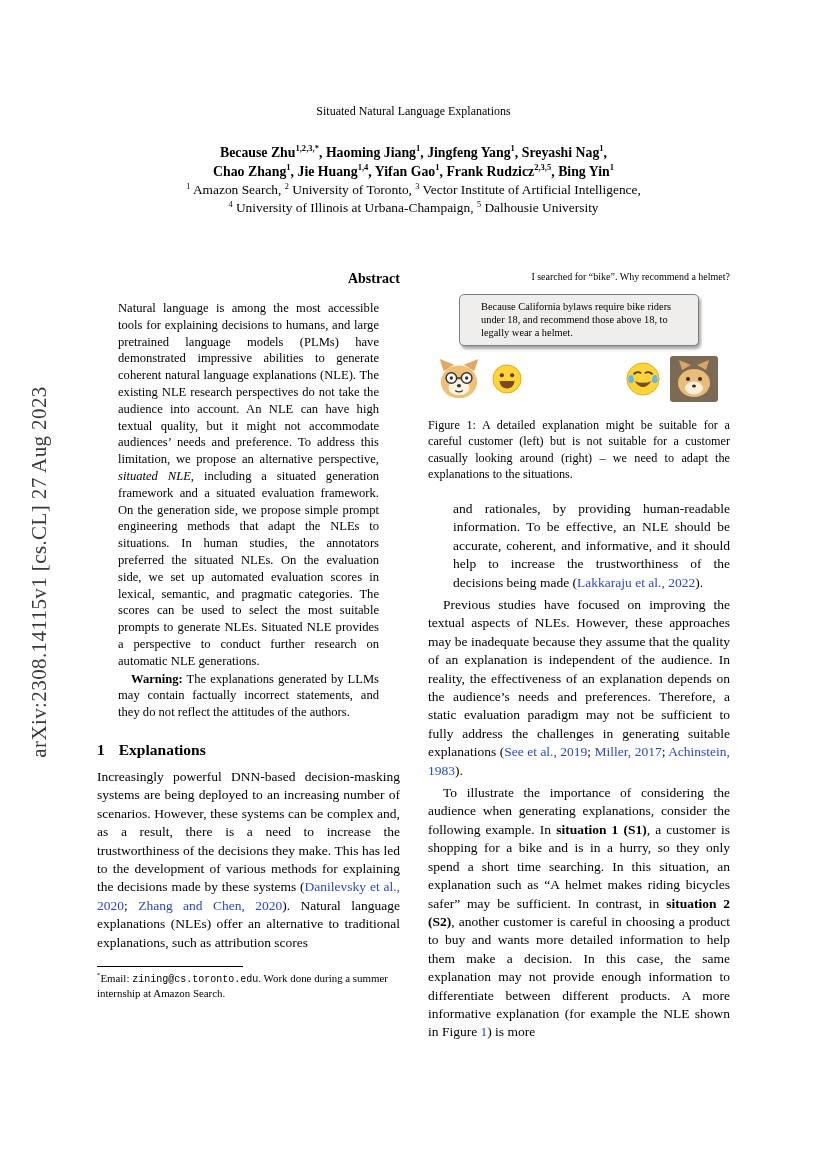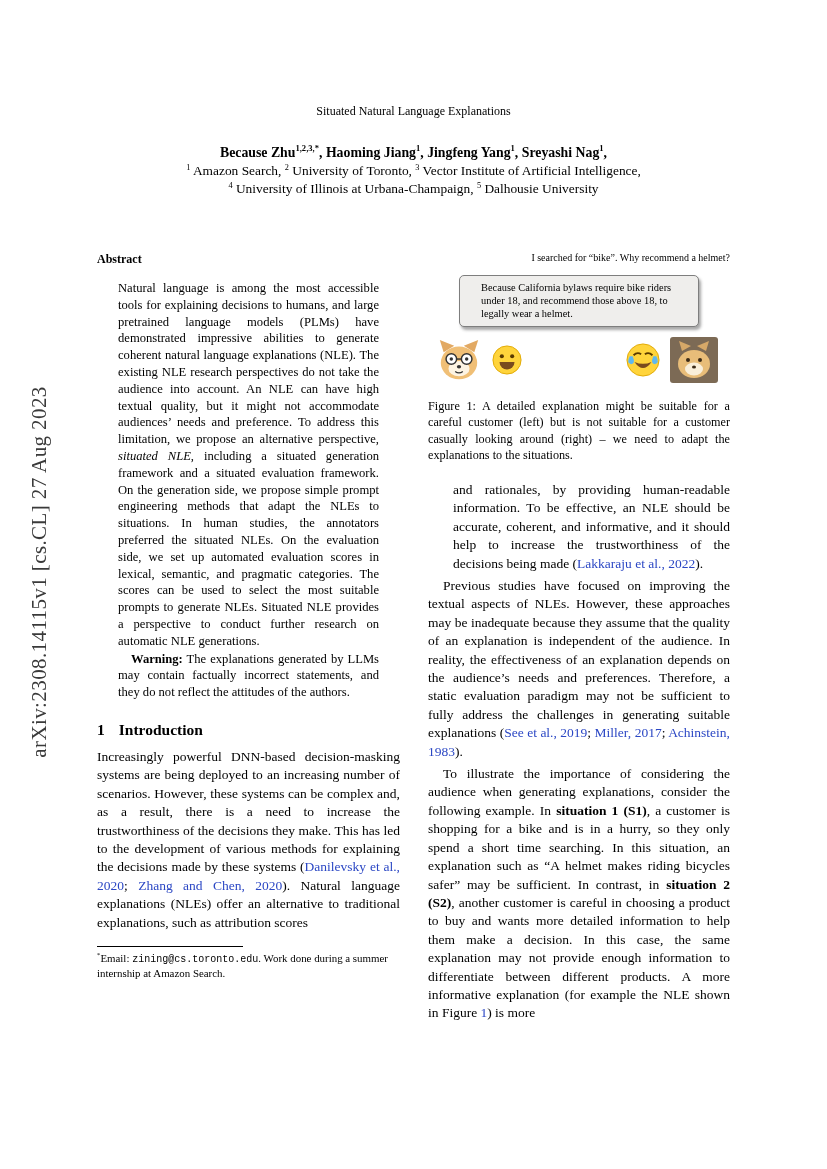--- a/index.html
+++ b/index.html
@@ -17,21 +17,21 @@
   }
   .content { width:633px; margin-left:97px; padding-top:104px; }
   .title { text-align:center; font-size:12px; font-weight:normal; }
   .authors { text-align:center; margin-top:24px; }
   .author-line { font-size:13.8px; font-weight:bold; line-height:19px; }
   .affil-line { font-size:13.4px; line-height:18px; }
   sup { font-size:.62em; vertical-align:super; line-height:0; }
   .columns { display:flex; gap:28px; margin-top:54px; }
   .col-left { width:303px; }
   .col-right { width:302px; }
-  .abstract-heading { text-align:left; font-size:12px; font-weight:bold; margin-bottom:13px; }
+  .abstract-heading { text-align:right; font-size:14px; font-weight:bold; margin-bottom:13px; }
   .abstract { padding:0 21px; font-size:12.6px; line-height:16.8px; text-align:justify; }
   .warning { margin-top:1px; text-indent:13px; }
   .section-heading { margin-top:20px; font-size:15.5px; font-weight:bold; }
   .sec-num { margin-right:14px; }
   .body { font-size:13.5px; line-height:18.4px; text-align:justify; margin-top:9px; }
   .indent { text-indent:15px; margin-top:4px; }
   .cite { color:var(--citation,#2b47c4); cursor:pointer; }
   .mono { font-family:"Liberation Mono","DejaVu Sans Mono",monospace; font-size:.92em; }
   .footnote { margin-top:14px; }
   .footnote-rule { width:146px; border-top:1px solid #000; margin-bottom:5px; }
@@ -56,33 +56,34 @@
 <div class="page">
 
   <div class="arxiv-strip">arXiv:2308.14115v1  [cs.CL]  27 Aug 2023</div>
 
   <div class="content">
 
     <h1 class="title">Situated Natural Language Explanations</h1>
 
     <div class="authors">
       <div class="author-line"><span>Because Zhu</span><sup>1,2,3,*</sup><span>, </span><span>Haoming Jiang</span><sup>1</sup><span>, </span><span>Jingfeng Yang</span><sup>1</sup><span>, </span><span>Sreyashi Nag</span><sup>1</sup><span>,</span></div>
+      <div class="author-line"><span>Chao Zhang</span><sup>1</sup><span>, </span><span>Jie Huang</span><sup>1,4</sup><span>, </span><span>Yifan Gao</span><sup>1</sup><span>, </span><span>Frank Rudzicz</span><sup>2,3,5</sup><span>, </span><span>Bing Yin</span><sup>1</sup></div>
       <div class="affil-line"><sup>1</sup><span> Amazon Search, </span><sup>2</sup><span> University of Toronto, </span><sup>3</sup><span> Vector Institute of Artificial Intelligence,</span></div>
       <div class="affil-line"><sup>4</sup><span> University of Illinois at Urbana-Champaign, </span><sup>5</sup><span> Dalhousie University</span></div>
     </div>
 
     <div class="columns">
 
       <div class="col col-left">
         <h2 class="abstract-heading">Abstract</h2>
         <div class="abstract">
           <p class="para"><span>Natural language is among the most accessible tools for explaining decisions to humans, and large pretrained language models (PLMs) have demonstrated impressive abilities to generate coherent natural language explanations (NLE). The existing NLE research perspectives do not take the audience into account. An NLE can have high textual quality, but it might not accommodate audiences’ needs and preference. To address this limitation, we propose an alternative perspective, </span><span style="font-style: italic;">situated NLE</span><span>, including a situated generation framework and a situated evaluation framework. On the generation side, we propose simple prompt engineering methods that adapt the NLEs to situations. In human studies, the annotators preferred the situated NLEs. On the evaluation side, we set up automated evaluation scores in lexical, semantic, and pragmatic categories. The scores can be used to select the most suitable prompts to generate NLEs. Situated NLE provides a perspective to conduct further research on automatic NLE generations.</span></p>
           <p class="para warning"><span style="font-weight: bold;">Warning:</span><span> The explanations generated by LLMs may contain factually incorrect statements, and they do not reflect the attitudes of the authors.</span></p>
         </div>
-        <h2 class="section-heading"><span class="sec-num">1</span><span>Introduction</span></h2>
+        <h2 class="section-heading"><span class="sec-num">1</span><span>Explanations</span></h2>
         <p class="para body"><span>Increasingly powerful DNN-based decision-masking systems are being deployed to an increasing number of scenarios. However, these systems can be complex and, as a result, there is a need to increase the trustworthiness of the decisions they make. This has led to the development of various methods for explaining the decisions made by these systems (</span><span class="cite">Danilevsky et al., 2020</span><span>; </span><span class="cite">Zhang and Chen, 2020</span><span>). Natural language explanations (NLEs) offer an alternative to traditional explanations, such as attribution scores</span></p>
         <div class="footnote">
           <div class="footnote-rule"></div>
           <p class="footnote-text"><sup>*</sup><span>Email: </span><span class="mono">zining@cs.toronto.edu</span><span>. Work done during a summer internship at Amazon Search.</span></p>
         </div>
       </div>
 
       <div class="col col-right">
         <figure class="figure">
           <div class="fig-question">I searched for “bike”. Why recommend a helmet?</div>

